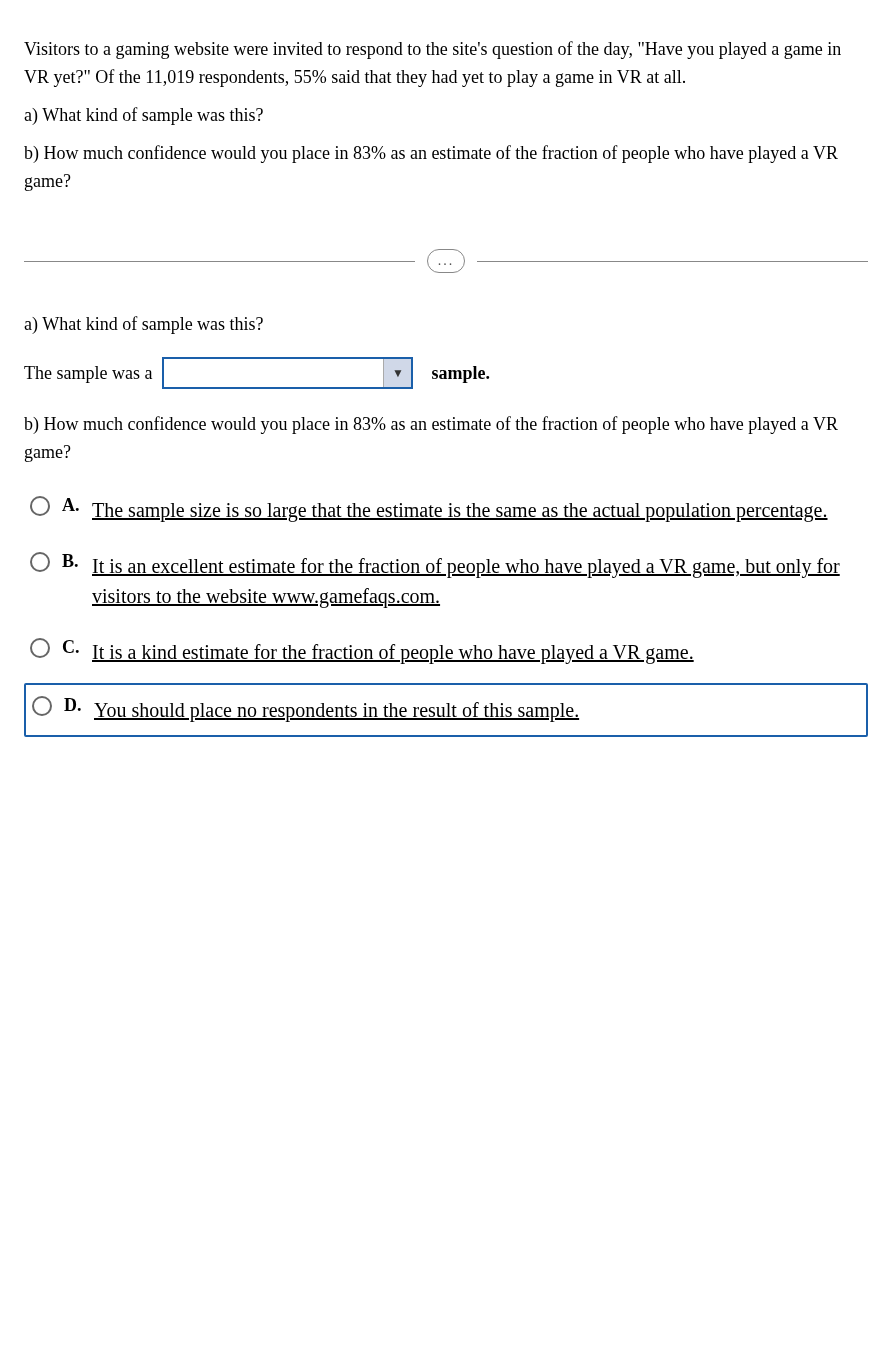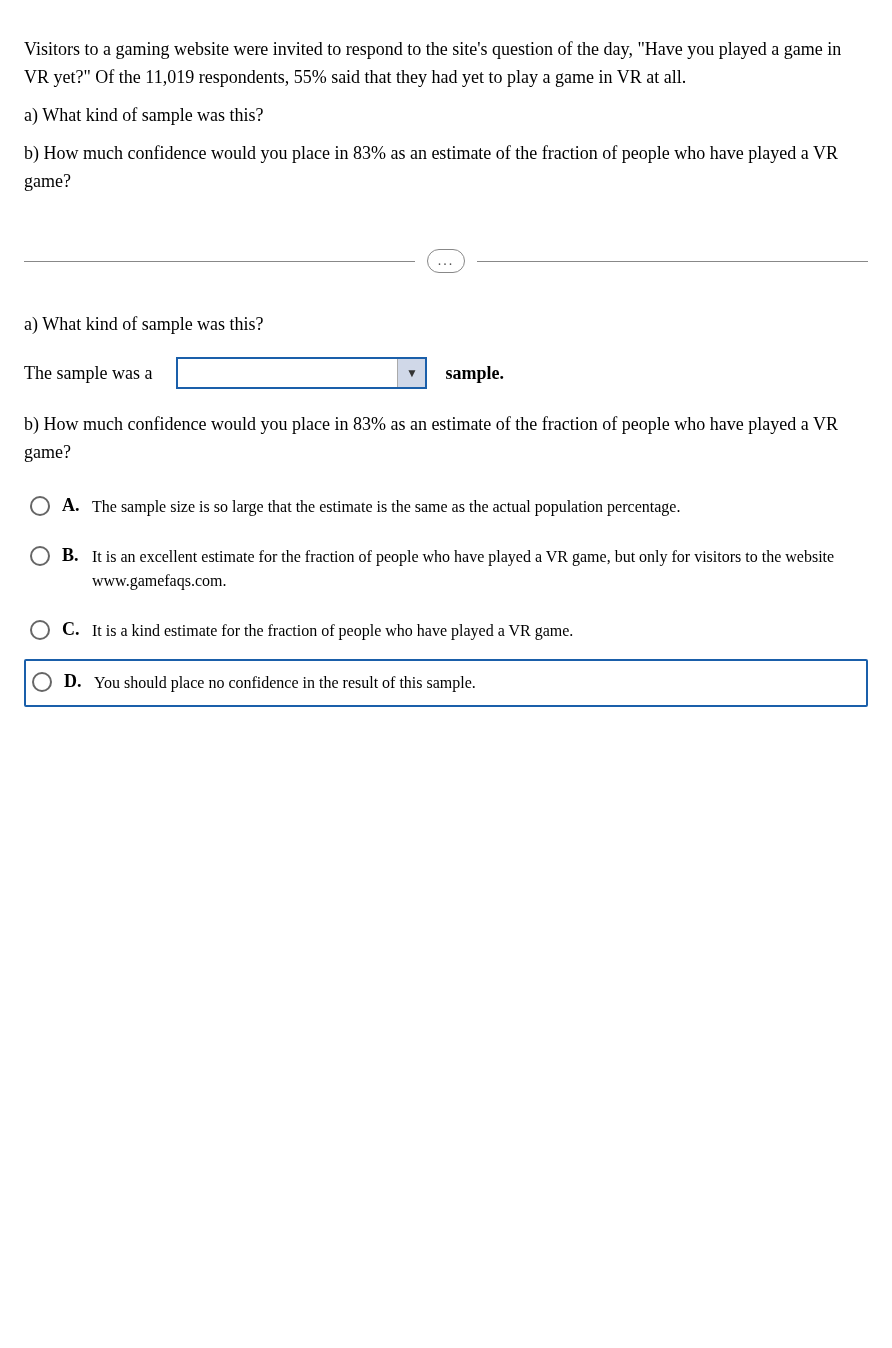--- a/index.html
+++ b/index.html
@@ -60,21 +60,21 @@
     }
 
     .inline-select-row {
       display: flex;
       align-items: center;
       margin-bottom: 22px;
       font-size: 18px;
     }
 
     .inline-select-row .label-before {
-      margin-right: 24px;
+      margin-right: 10px;
     }
 
     .inline-select-row .label-after {
       margin-left: 18px;
       font-weight: bold;
     }
 
     .dropdown-wrapper {
       display: inline-flex;
       align-items: stretch;
@@ -141,23 +141,24 @@
     .option-label {
       font-weight: bold;
       margin-left: 12px;
       margin-right: 8px;
       font-size: 18px;
       flex-shrink: 0;
       min-width: 22px;
     }
 
     .option-text {
-      font-size: 16px;
+      font-size: 20px;
       line-height: 1.5;
       flex: 1;
+      text-decoration: underline;
     }
   </style>
 </head>
 <body>
 
 <div class="question-block">
   <p class="question-text">Visitors to a gaming website were invited to respond to the site's question of the day, "Have you played a game in VR yet?" Of the 11,019 respondents, 55% said that they had yet to play a game in VR at all.</p>
 
   <p class="question-text">a) What kind of sample was this?</p>
   <p class="question-text">b) How much confidence would you place in 83% as an estimate of the fraction of people who have played a VR game?</p>
@@ -200,17 +201,17 @@
 
     <li class="option-item">
       <div class="radio-circle"></div>
       <span class="option-label">C.</span>
       <span class="option-text">It is a kind estimate for the fraction of people who have played a VR game.</span>
     </li>
 
     <li class="option-item selected-option">
       <div class="radio-circle"></div>
       <span class="option-label">D.</span>
-      <span class="option-text">You should place no confidence in the result of this sample.</span>
+      <span class="option-text">You should place no respondents in the result of this sample.</span>
     </li>
 
   </ul>
 </div>
 
 </body></html>

